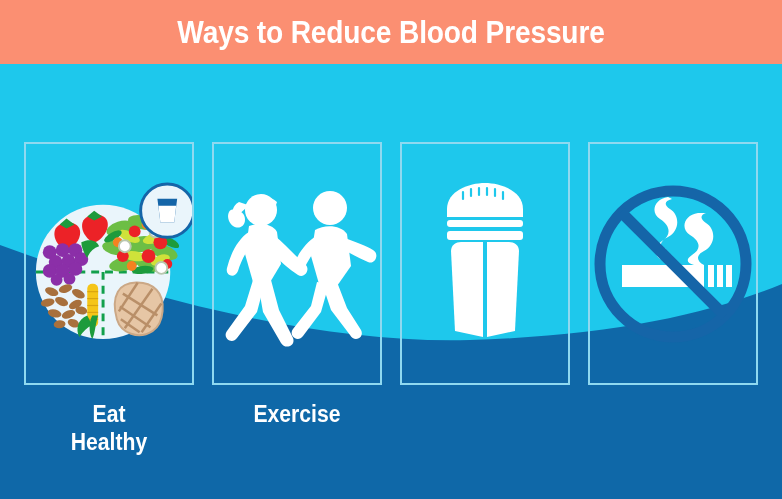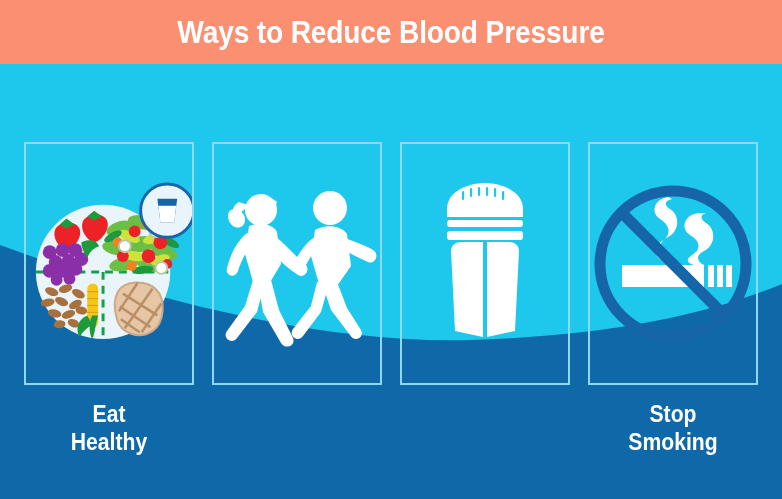--- a/index.html
+++ b/index.html
@@ -342,22 +342,22 @@
         </svg>
       </div>
     </div>
 
     <div class="label-col label-0">
       <div class="label-text">Eat</div>
       <div class="label-text">Healthy</div>
 
     </div>
 
-
-
-    <div class="label-col label-3">
-      <div class="label-text">Stop</div>
-      <div class="label-text">Smoking</div>
-
-    </div>
+    <div class="label-col label-1">
+      <div class="label-text">Exercise</div>
+      <div class="label-text"></div>
+
+    </div>
+
+
 
   </div>
 </div>
 
 </body></html>

